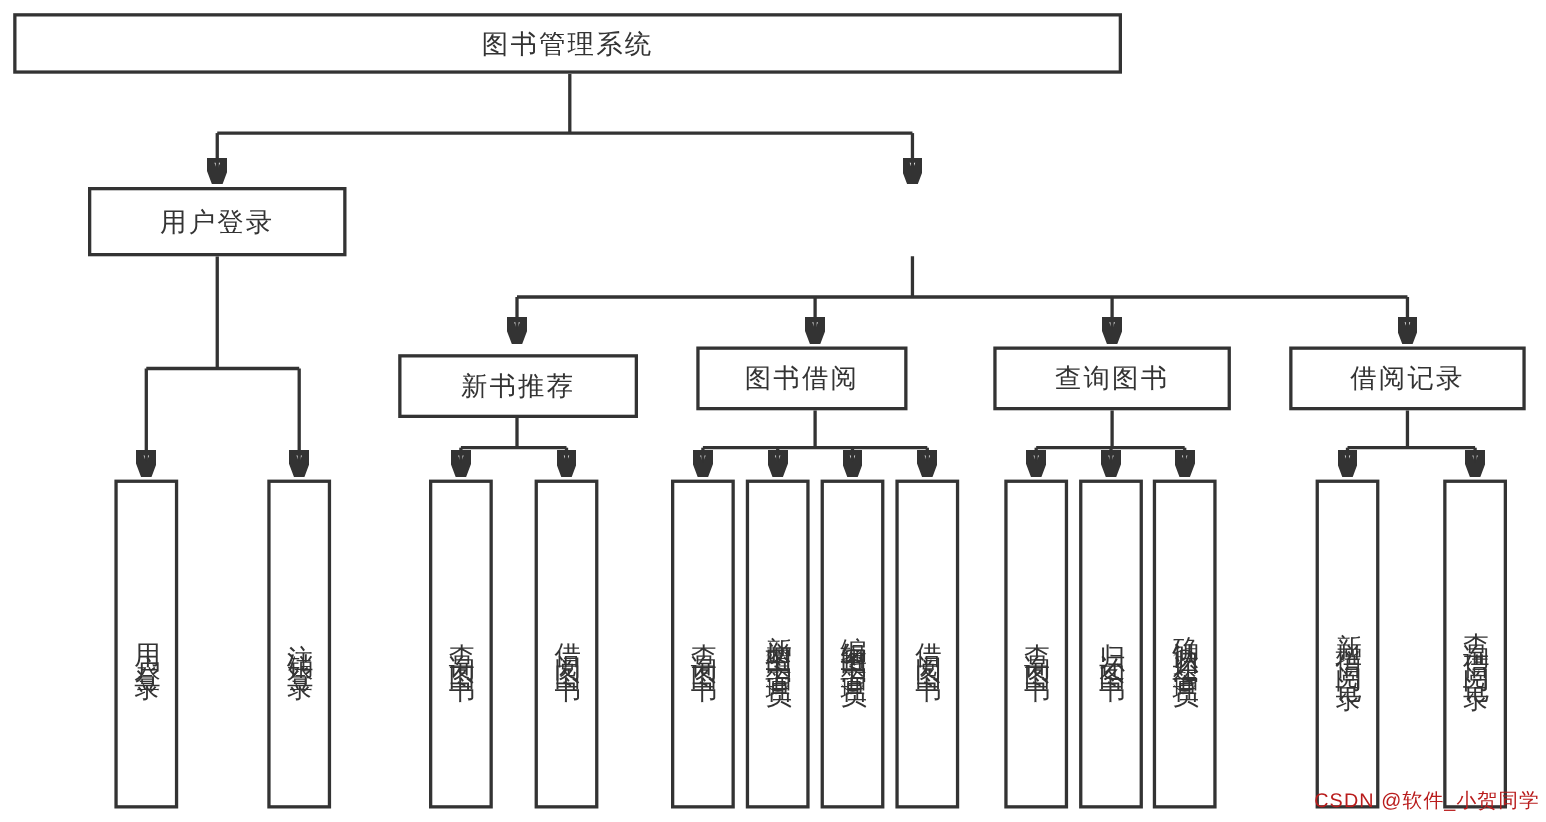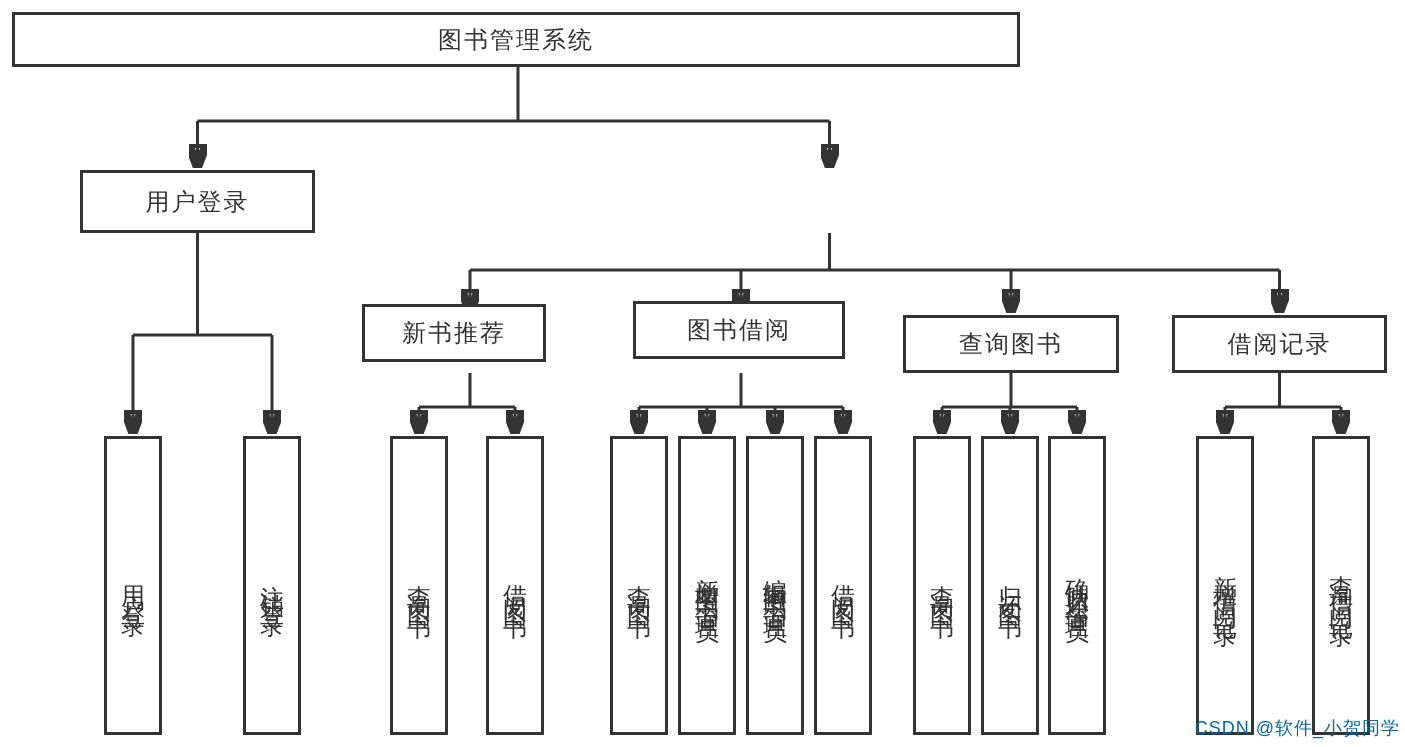--- a/index.html
+++ b/index.html
@@ -46,21 +46,21 @@
   }
   .leaf.tight .v-label {
     letter-spacing: 6px;
   }
   .watermark {
     position: absolute;
     right: 5px;
     top: 716px;
     font-size: 18px;
     letter-spacing: 1px;
-    color: #0369a1;
+    color: #b91c1c;
     white-space: nowrap;
     z-index: 5;
   }
 </style>
 </head>
 <body>
 
 <div class="canvas">
 
   <svg class="connectors" width="1405" height="747" viewBox="0 0 1405 747">
@@ -100,24 +100,24 @@
   </svg>
 
   <div class="node" style="left:12px; top:12px; width:1008px; height:55px;">
     <span class="h-label">图书管理系统</span>
   </div>
 
   <div class="node" style="left:80px; top:170px; width:235px; height:63px;">
     <span class="h-label">用户登录</span>
   </div>
 
-  <div class="node" style="left:362px; top:304px; width:184px; height:58px;">
+  <div class="node" style="left:362px; top:322px; width:218px; height:58px;">
     <span class="h-label">新书推荐</span>
   </div>
-  <div class="node" style="left:633px; top:301px; width:212px; height:58px;">
+  <div class="node" style="left:633px; top:315px; width:192px; height:58px;">
     <span class="h-label">图书借阅</span>
   </div>
   <div class="node" style="left:903px; top:315px; width:216px; height:58px;">
     <span class="h-label">查询图书</span>
   </div>
   <div class="node" style="left:1172px; top:315px; width:215px; height:58px;">
     <span class="h-label">借阅记录</span>
   </div>
 
   <div class="node leaf" style="left:104px; top:436px; width:58px; height:299px;">

